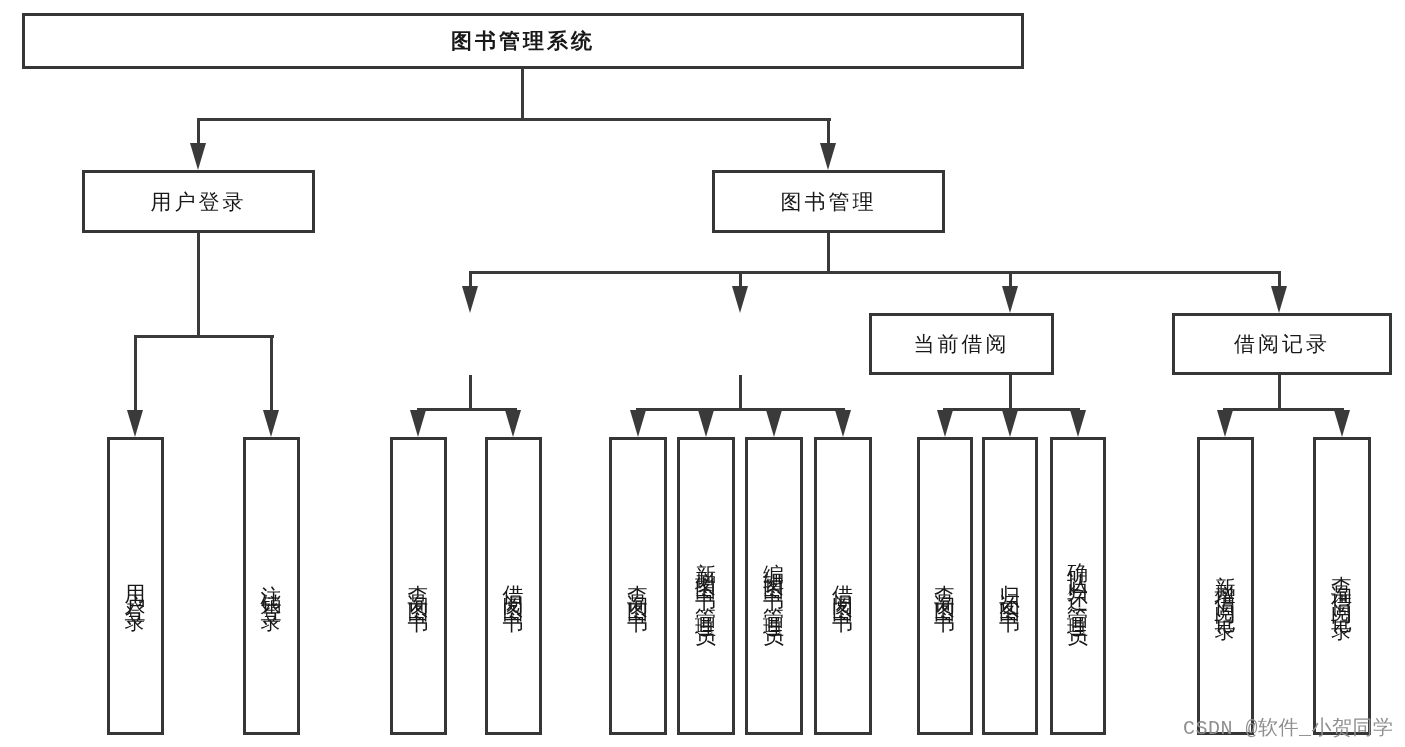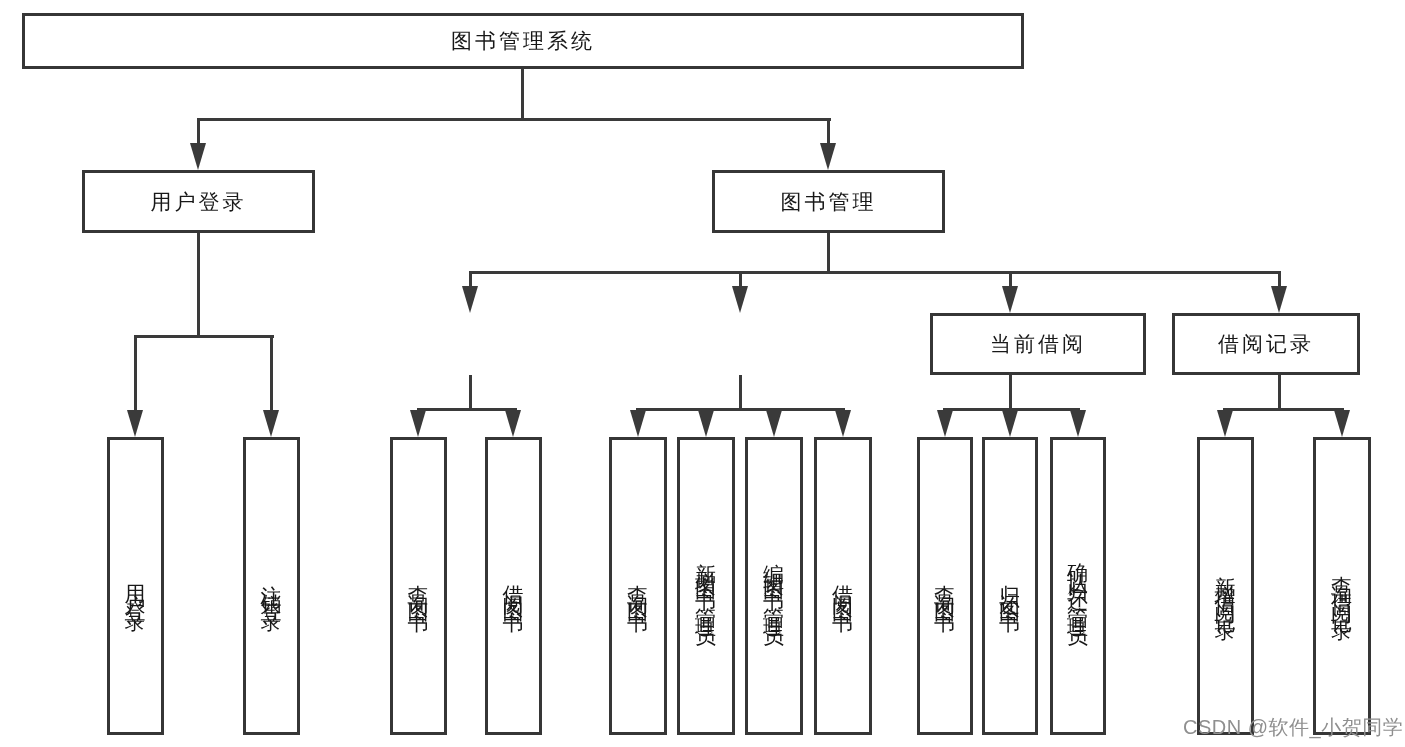--- a/index.html
+++ b/index.html
@@ -42,29 +42,29 @@
   .hline{height:3px;}
   .arrow{
     position:absolute;width:0;height:0;
     border-left:8px solid transparent;
     border-right:8px solid transparent;
     border-top:27px solid var(--line);
   }
   #watermark{
     position:absolute;left:1183px;top:714px;
     font-size:20px;color:var(--wm);
-    letter-spacing:0.5px;white-space:nowrap;z-index:5;
+    letter-spacing:0.5px;white-space:nowrap;z-index:5;font-family:Liberation Mono, monospace;
   }
 </style>
 </head>
 <body>
 
 <div id="stage">
 
-  <div class="hbox" style="left:22px;top:13px;width:1002px;height:56px;">图书管理系统</div>
+  <div class="hbox" style="left:22px;top:13px;width:1002px;height:56px;font-weight:bold;">图书管理系统</div>
 
   <div class="vline" style="left:521px;top:69px;height:52px;"></div>
   <div class="hline" style="left:197px;top:118px;width:634px;"></div>
   <div class="vline" style="left:197px;top:118px;height:27px;"></div>
   <div class="vline" style="left:827px;top:118px;height:27px;"></div>
   <div class="arrow" style="left:190px;top:143px;"></div>
   <div class="arrow" style="left:820px;top:143px;"></div>
 
   <div class="hbox" style="left:82px;top:170px;width:233px;height:63px;">用户登录</div>
   <div class="hbox" style="left:712px;top:170px;width:233px;height:63px;">图书管理</div>
@@ -80,22 +80,22 @@
   <div class="hline" style="left:469px;top:271px;width:812px;"></div>
   <div class="vline" style="left:469px;top:271px;height:17px;"></div>
   <div class="vline" style="left:739px;top:271px;height:17px;"></div>
   <div class="vline" style="left:1009px;top:271px;height:17px;"></div>
   <div class="vline" style="left:1278px;top:271px;height:17px;"></div>
   <div class="arrow" style="left:462px;top:286px;"></div>
   <div class="arrow" style="left:732px;top:286px;"></div>
   <div class="arrow" style="left:1002px;top:286px;"></div>
   <div class="arrow" style="left:1271px;top:286px;"></div>
 
-  <div class="hbox" style="left:930px;top:313px;width:216px;height:62px;">当前借阅</div>
-  <div class="hbox" style="left:1172px;top:313px;width:188px;height:62px;">借阅记录</div>
+  <div class="hbox" style="left:869px;top:313px;width:185px;height:62px;">当前借阅</div>
+  <div class="hbox" style="left:1172px;top:313px;width:220px;height:62px;">借阅记录</div>
 
   <div class="vline" style="left:469px;top:375px;height:36px;"></div>
   <div class="hline" style="left:417px;top:408px;width:100px;"></div>
   <div class="arrow" style="left:410px;top:410px;"></div>
   <div class="arrow" style="left:505px;top:410px;"></div>
 
   <div class="vline" style="left:739px;top:375px;height:36px;"></div>
   <div class="hline" style="left:636px;top:408px;width:209px;"></div>
   <div class="arrow" style="left:630px;top:410px;"></div>
   <div class="arrow" style="left:698px;top:410px;"></div>

